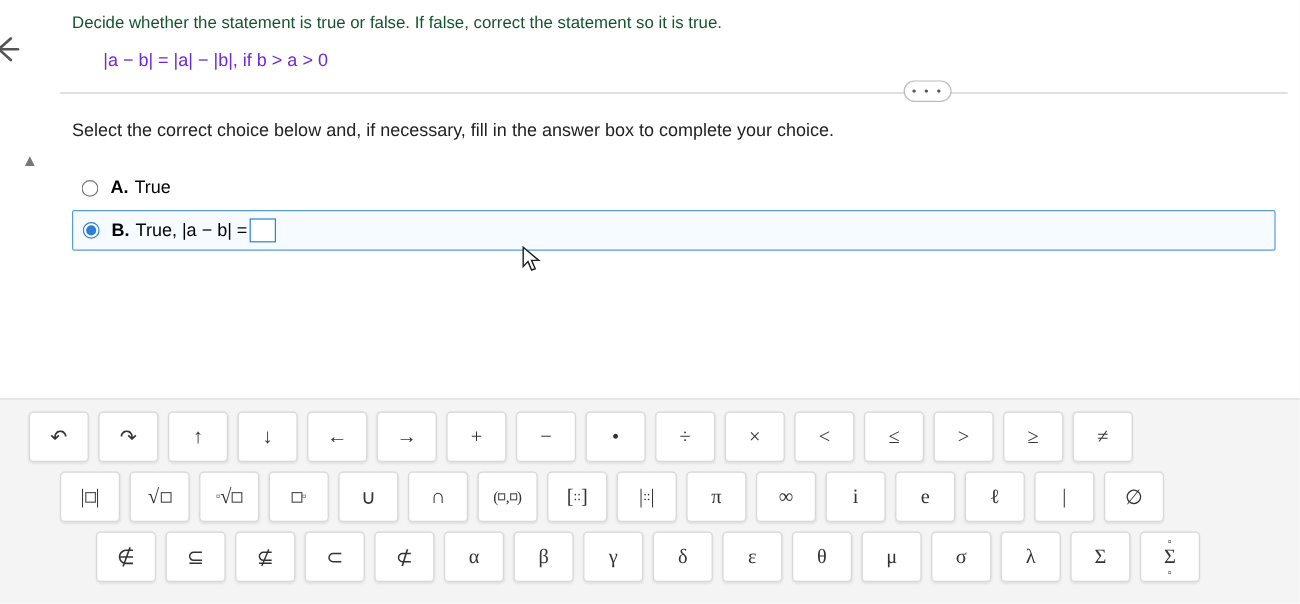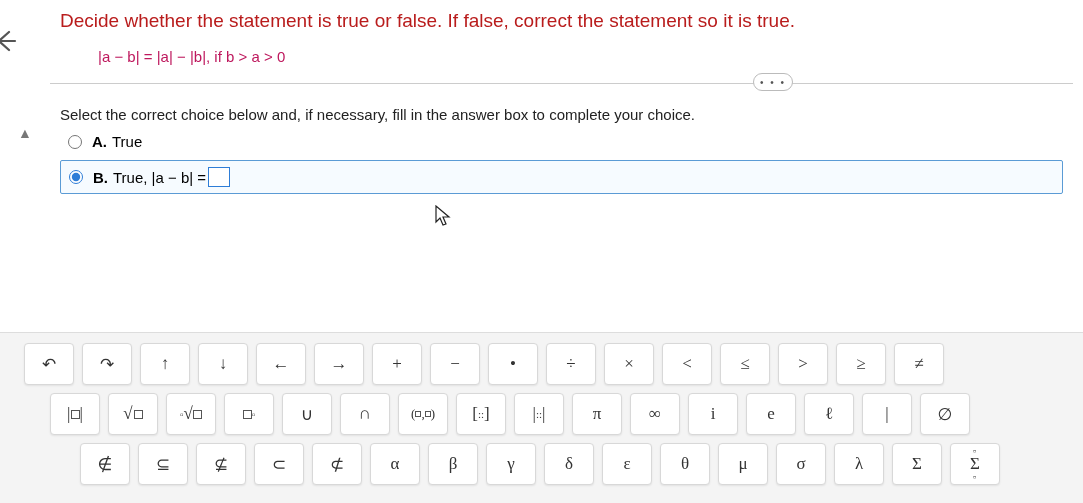--- a/index.html
+++ b/index.html
@@ -30,28 +30,28 @@
     left: 18px;
     top: 125px;
     color: #777;
     font-size: 14px;
     cursor: pointer;
   }
   .content {
     margin-left: 40px;
   }
   .question {
-    font-size: 19px;
-    color: #b91c1c;
+    font-size: 14px;
+    color: #14532d;
     margin-bottom: 16px;
   }
   .formula {
     font-size: 15px;
-    color: #be185d;
-    margin-left: 38px;
+    color: #6d28d9;
+    margin-left: 26px;
     margin-bottom: 18px;
   }
   .hr-wrap {
     position: relative;
     margin-bottom: 22px;
     margin-left: -10px;
     margin-right: -10px;
   }
   .hr-line {
     border: none;
@@ -70,21 +70,21 @@
     align-items: center;
     justify-content: center;
     font-size: 10px;
     color: #555;
     cursor: pointer;
     letter-spacing: 2px;
   }
   .instruction {
     font-size: 15px;
     color: #222;
-    margin-bottom: 4px;
+    margin-bottom: 25px;
   }
   .choices {
     margin-bottom: 20px;
   }
   .choice-row {
     display: flex;
     align-items: center;
     padding: 6px 8px;
     font-size: 15px;
     margin-bottom: 4px;

